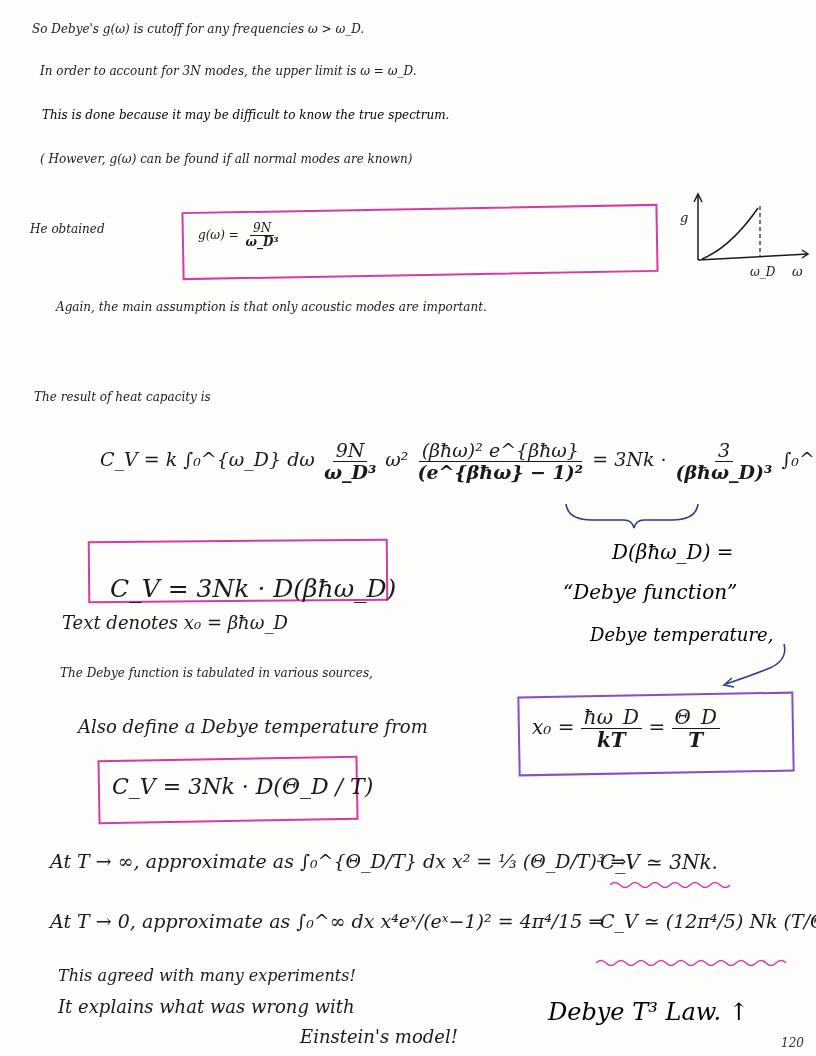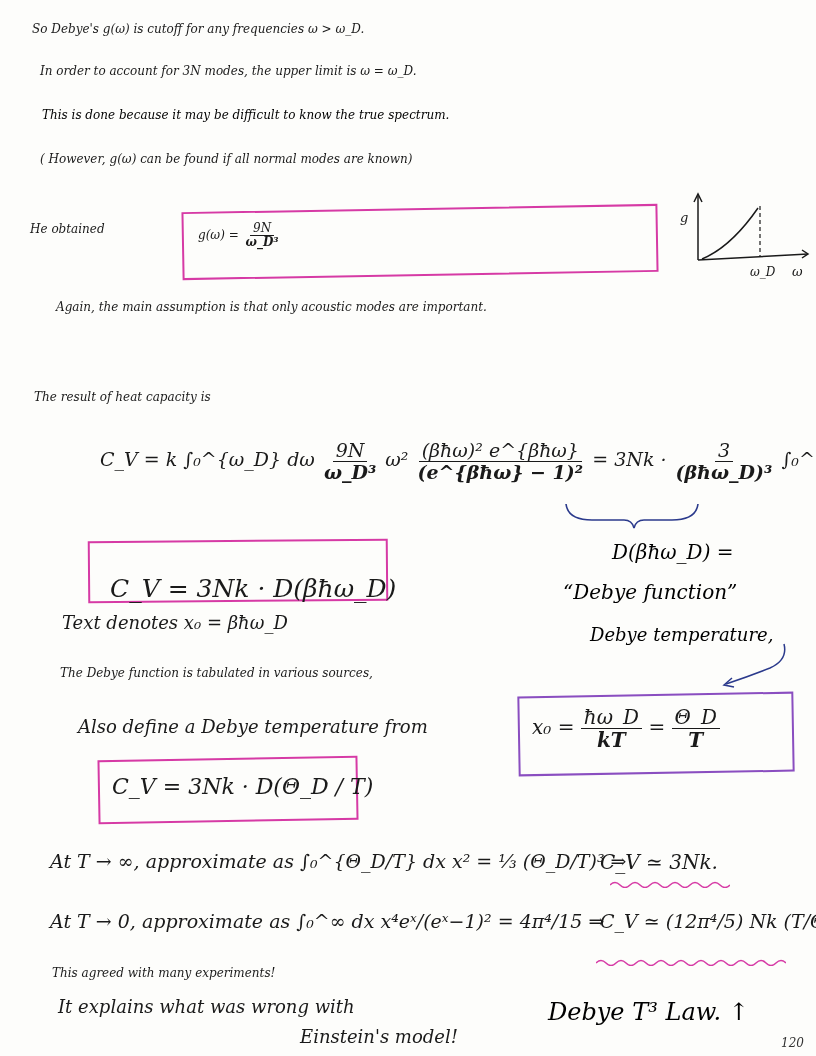--- a/index.html
+++ b/index.html
@@ -117,20 +117,20 @@
   <svg class="squiggle" style="left:610px;top:880px;" width="120" height="10">
     <path d="M0 5 Q5 0 10 5 T20 5 T30 5 T40 5 T50 5 T60 5 T70 5 T80 5 T90 5 T100 5 T110 5 T120 5" fill="none" stroke="#d63aa5" stroke-width="1.5"></path>
   </svg>
 
   <div class="line math" style="left:50px;top:910px;font-size:19px;">At T → 0, approximate as ∫₀^∞ dx x⁴eˣ/(eˣ−1)² = 4π⁴/15 ⇒</div>
   <div class="line math" style="left:600px;top:910px;font-size:19px;">C_V ≃ (12π⁴/5) Nk (T/Θ_D)³</div>
   <svg class="squiggle" style="left:596px;top:958px;" width="190" height="10">
     <path d="M0 5 Q5 0 10 5 T20 5 T30 5 T40 5 T50 5 T60 5 T70 5 T80 5 T90 5 T100 5 T110 5 T120 5 T130 5 T140 5 T150 5 T160 5 T170 5 T180 5 T190 5" fill="none" stroke="#d63aa5" stroke-width="1.5"></path>
   </svg>
 
-  <div class="line" style="left:52px;top:966px;font-size:12px;">This agreed with many experiments!</div>
+  <div class="line" style="left:58px;top:966px;font-size:16px;">This agreed with many experiments!</div>
   <div class="line" style="left:58px;top:996px;font-size:18px;">It explains what was wrong with</div>
   <div class="line" style="left:300px;top:1026px;font-size:18px;">Einstein's model!</div>
 
   <div class="line blue" style="left:548px;top:998px;font-size:24px;">Debye T³ Law. ↑</div>
 
   <div class="pagenum">120</div>
 </div>
 
 </body></html>

